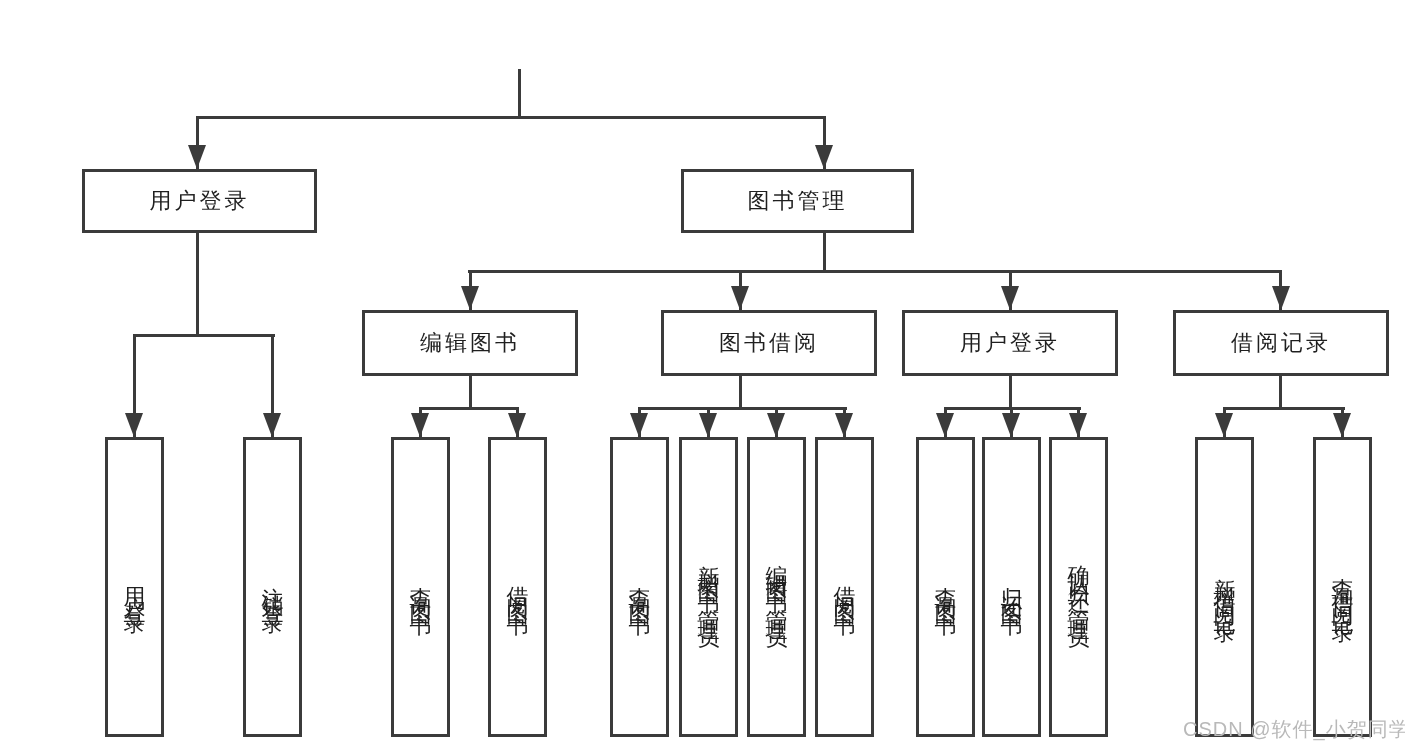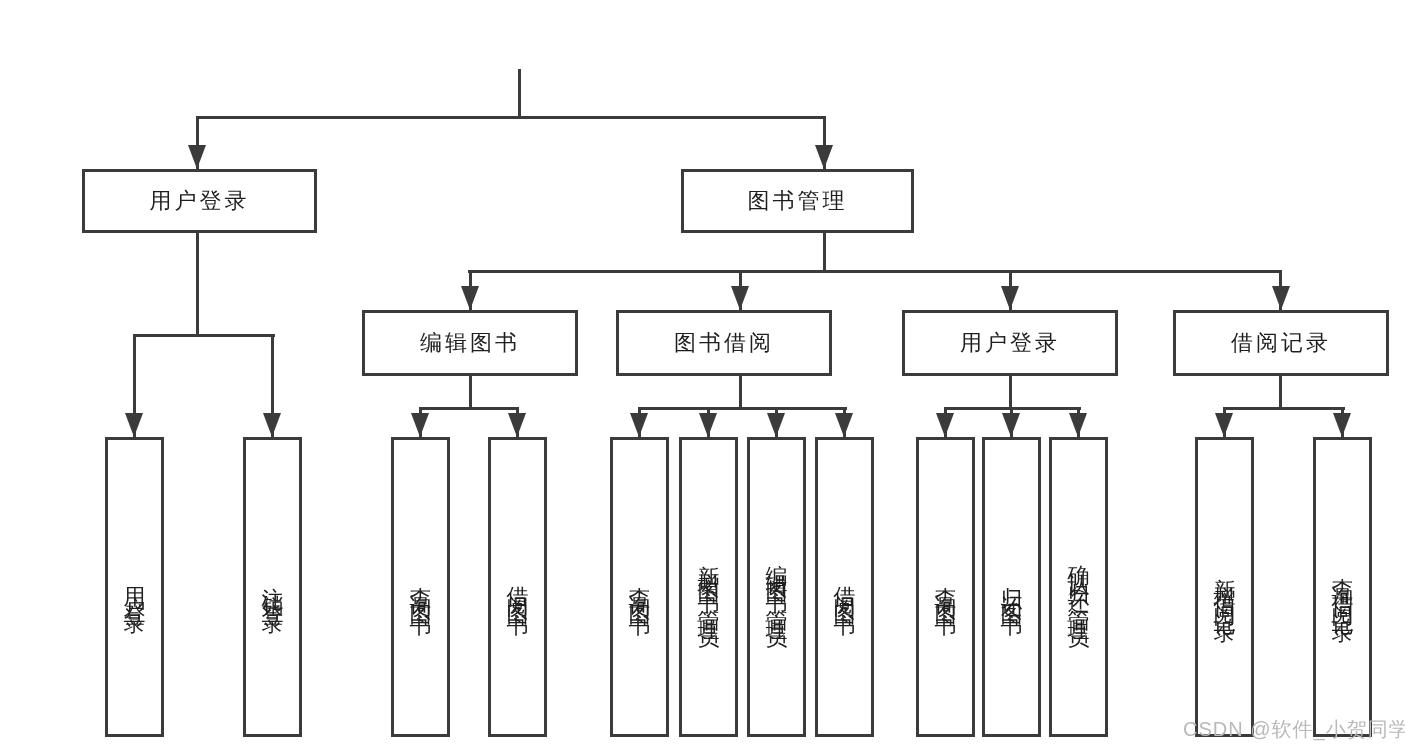--- a/index.html
+++ b/index.html
@@ -98,21 +98,21 @@
   <div class="ar" style="left:1002px;top:413px"></div>
   <div class="ar" style="left:1069px;top:413px"></div>
   <div class="ar" style="left:1215px;top:413px"></div>
   <div class="ar" style="left:1333px;top:413px"></div>
 
 
   <div class="node" style="left:82px;top:169px;width:235px;height:64px">用户登录</div>
   <div class="node" style="left:681px;top:169px;width:233px;height:64px">图书管理</div>
 
   <div class="node" style="left:362px;top:310px;width:216px;height:66px">编辑图书</div>
-  <div class="node" style="left:616px;top:310px;width:216px;height:66px">图书借阅</div>
+  <div class="node" style="left:661px;top:310px;width:216px;height:66px">图书借阅</div>
   <div class="node" style="left:902px;top:310px;width:216px;height:66px">用户登录</div>
   <div class="node" style="left:1173px;top:310px;width:216px;height:66px">借阅记录</div>
 
   <div class="node v" style="left:105px;top:437px;width:59px;height:300px">用户登录</div>
   <div class="node v" style="left:243px;top:437px;width:59px;height:300px">注销登录</div>
 
   <div class="node v" style="left:391px;top:437px;width:59px;height:300px">查询图书</div>
   <div class="node v" style="left:488px;top:437px;width:59px;height:300px">借阅图书</div>
 
   <div class="node v" style="left:610px;top:437px;width:59px;height:300px">查询图书</div>

